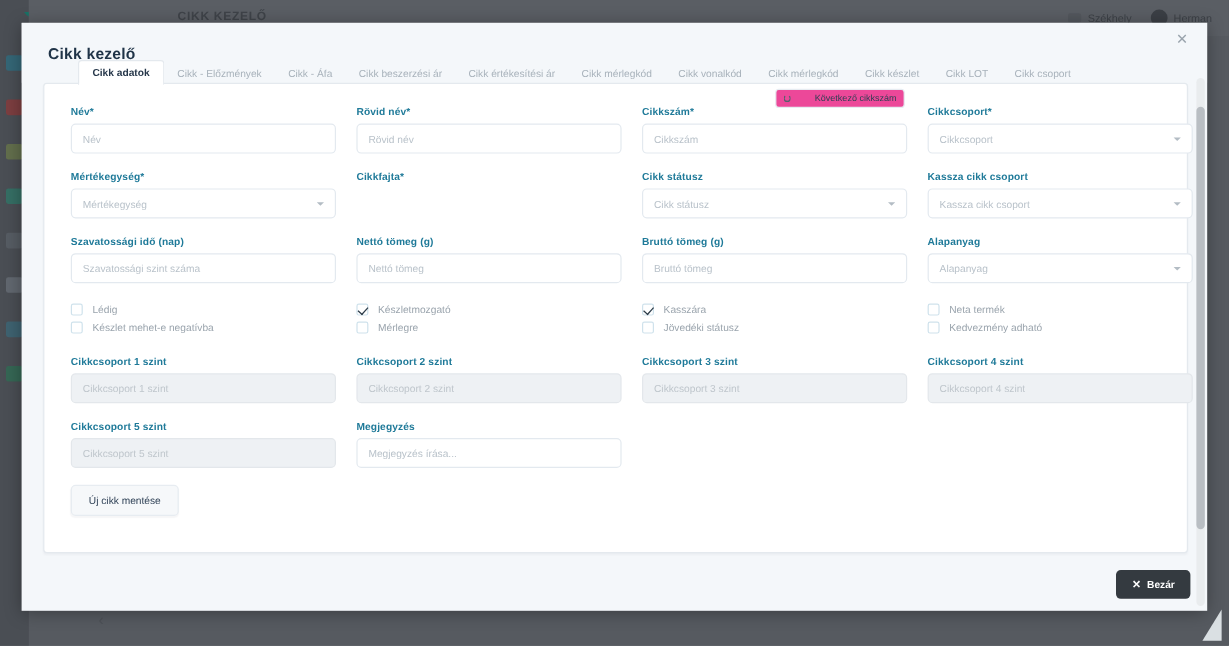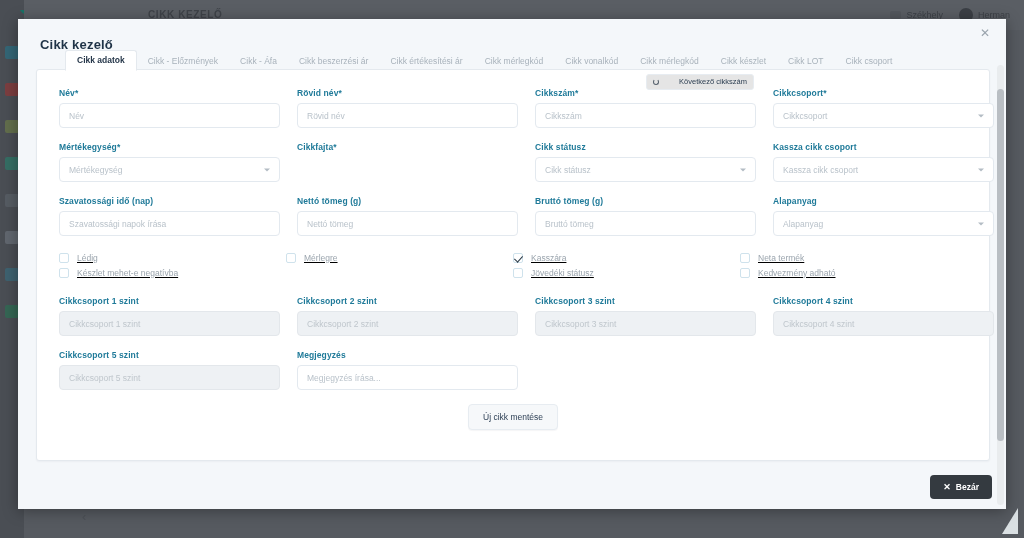--- a/index.html
+++ b/index.html
@@ -170,21 +170,21 @@
     width: 0; height: 0;
     border-left: 3px solid transparent;
     border-right: 3px solid transparent;
     border-top: 3.5px solid #b3bcc4;
   }
 
   
   .nextnum {
     position: absolute;
     top: -14px; right: 2px;
-    background: #e5e5e5;
+    background: #ec4899;
     border: 1px solid #e7ecf1;
     border-radius: 3px;
     font-size: 7.5px;
     color: #2d3f52;
     padding: 3px 6px;
     display: flex; align-items: center; gap: 20px;
     cursor: pointer;
     white-space: nowrap;
     line-height: 1;
   }
@@ -192,23 +192,22 @@
     width: 6px; height: 6px;
     border: 1px solid #55616d;
     border-radius: 50%;
     border-top-color: transparent;
     display: inline-block;
   }
   .field-rel { position: relative; }
 
   
   .cbrow {
-    display: flex; gap: 6px;
+    display: flex; gap: 17px;
     margin: 2px 0 16px 0;
-    text-decoration: underline;
   }
   .cbgroup { width: 221px; flex: 0 0 221px; }
   .cbitem {
     display: flex; align-items: center;
     gap: 8px;
     height: 15px;
     cursor: pointer;
   }
   .cbox {
     width: 10px; height: 10px;
@@ -228,21 +227,21 @@
     transform: rotate(42deg);
   }
   .cblabel {
     font-size: 8.5px;
     color: #9aa4ad;
     white-space: nowrap;
   }
 
   
   .saverow {
-    display: flex; justify-content: center;
+    display: flex; 
     margin-top: 10px;
   }
   .save-btn {
     background: #f6f8fa;
     border: 1px solid #e7ecf1;
     border-radius: 4px;
     font-size: 8.5px;
     color: #2f4156;
     padding: 7px 14px;
     cursor: pointer;
@@ -405,21 +404,21 @@
               <div class="control">
                 <span>Kassza cikk csoport</span>
                 <span class="caret"></span>
               </div>
             </div>
           </div>
         <div class="row" id="form-row-3">
             <div class="field field-rel">
               <div class="label">Szavatossági idő (nap)</div>
               <div class="control">
-                <span>Szavatossági napok írása</span>
+                <span>Szavatossági szint száma</span>
               </div>
             </div>
             <div class="field field-rel">
               <div class="label">Nettó tömeg (g)</div>
               <div class="control">
                 <span>Nettó tömeg</span>
               </div>
             </div>
             <div class="field field-rel">
               <div class="label">Bruttó tömeg (g)</div>
@@ -441,20 +440,24 @@
               <div class="cbitem">
                 <span class="cbox"></span>
                 <span class="cblabel">Lédig</span>
               </div>
               <div class="cbitem">
                 <span class="cbox"></span>
                 <span class="cblabel">Készlet mehet-e negatívba</span>
               </div>
             </div>
             <div class="cbgroup">
+              <div class="cbitem">
+                <span class="cbox checked"></span>
+                <span class="cblabel">Készletmozgató</span>
+              </div>
               <div class="cbitem">
                 <span class="cbox"></span>
                 <span class="cblabel">Mérlegre</span>
               </div>
             </div>
             <div class="cbgroup">
               <div class="cbitem">
                 <span class="cbox checked"></span>
                 <span class="cblabel">Kasszára</span>
               </div>

